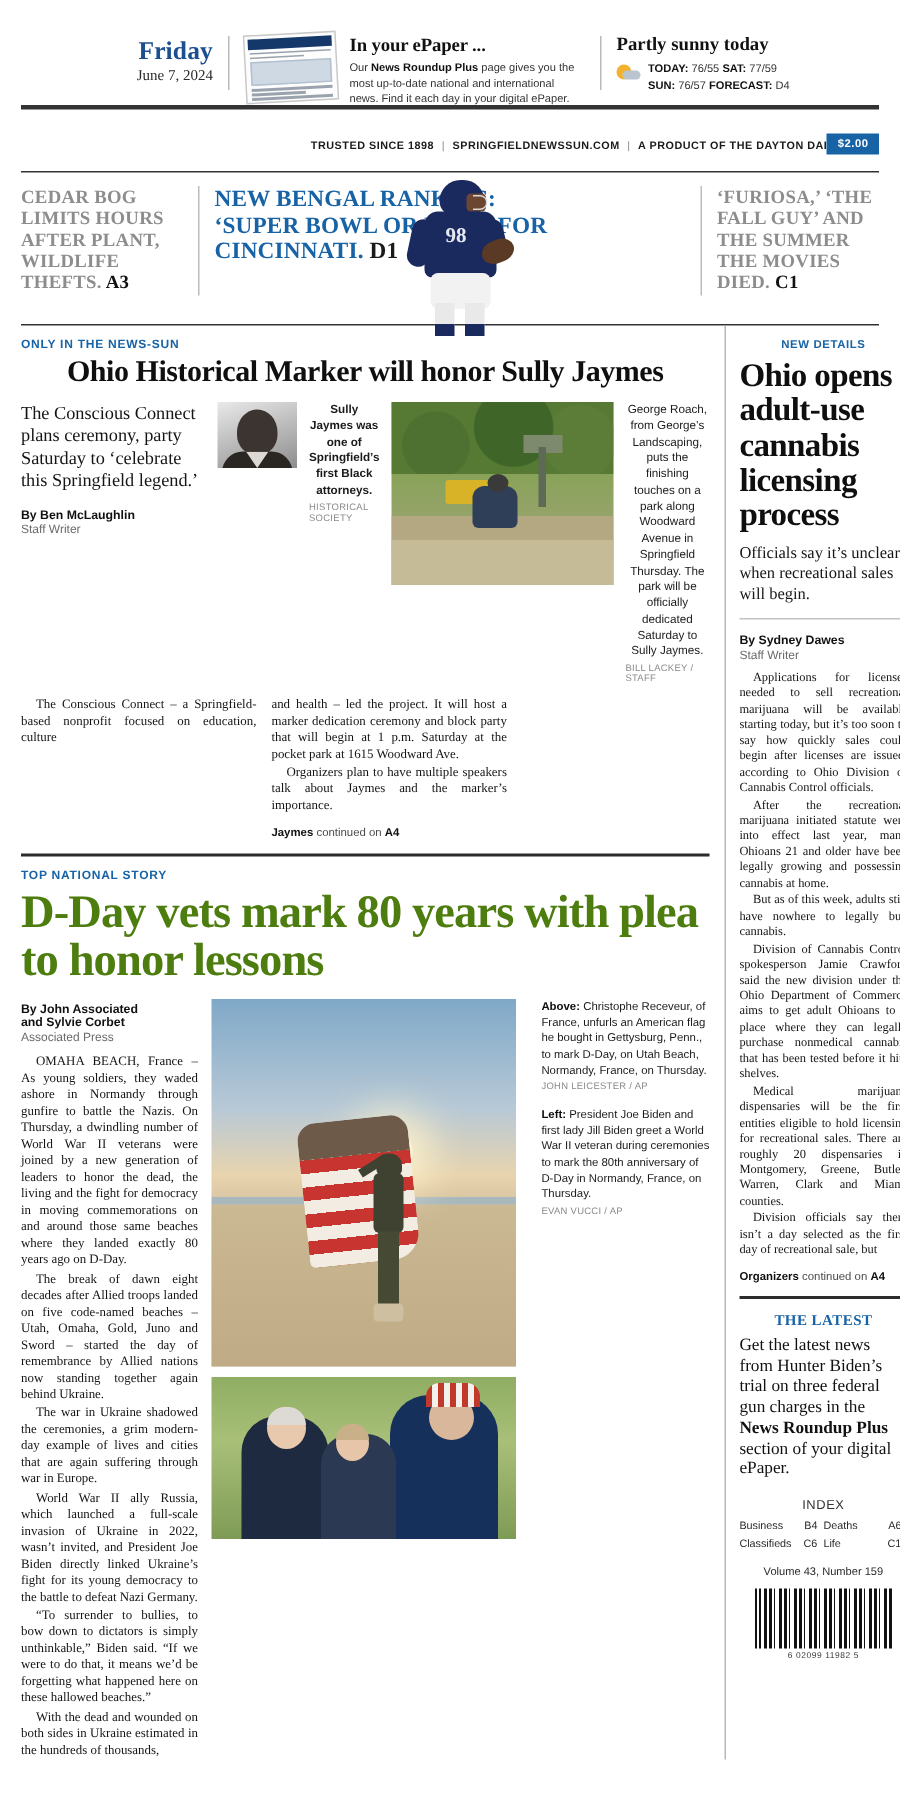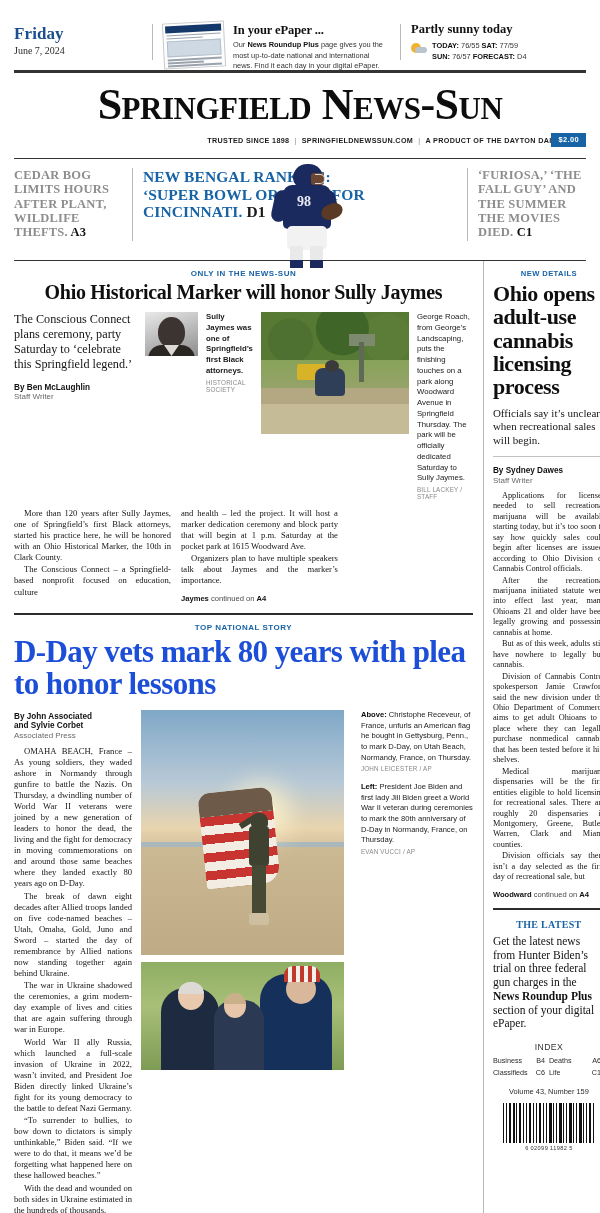--- a/index.html
+++ b/index.html
@@ -16,21 +16,21 @@
     overflow: hidden;
   }
 
   
   .topbar {
     display: flex;
     align-items: flex-start;
     padding: 22px 14px 0 14px;
     height: 66px;
   }
-  .tb-date { width: 128px; text-align: left; padding-top: 2px; }
+  .tb-date { width: 128px; text-align: right; padding-top: 2px; }
   .tb-day {
     font-family: "Liberation Serif", serif;
     font-weight: bold; font-size: 17px; color: #1c4f8f;
     letter-spacing: .1px;
   }
   .tb-fulldate {
     font-family: "Liberation Serif", serif;
     font-size: 10px; color: #2b2b2b; margin-top: 1px;
   }
   .vrule { width: 1px; background: #b9b9b9; align-self: stretch; margin: 2px 10px 6px 10px; }
@@ -166,21 +166,21 @@
     background: #e9e9e9; }
   .pl-sockL { position: absolute; left: 27px; top: 96px; width: 13px; height: 8px; background: #1b2a5e; }
   .pl-sockR { position: absolute; left: 47px; top: 96px; width: 13px; height: 8px; background: #1b2a5e; }
 
   
   .body-wrap { display: flex; margin: 0 14px; }
   .left-col { flex: 1; padding-right: 10px; }
   .right-rail { width: 122px; flex: 0 0 122px; border-left: 1px solid #b8b8b8; padding-left: 9px; }
 
   .kicker {
-    text-align: center;
+    text-align: left;
     font-size: 8px; font-weight: bold; letter-spacing: .5px;
     color: #1763a6; text-transform: uppercase;
     padding-top: 8px;
   }
   .hl-jaymes {
     font-family: "Liberation Serif", serif;
     font-weight: bold; font-size: 20px; line-height: 1.1;
     color: #0f0f0f; text-align: center; margin-top: 3px;
     letter-spacing: -.3px;
   }
@@ -200,21 +200,21 @@
   .portrait-box { width: 53px; height: 44px; background: linear-gradient(160deg,#e9e9e9,#8d8d8d); position: relative; overflow: hidden; }
   .pt-head { position: absolute; left: 13px; top: 5px; width: 27px; height: 30px;
     background: #3c3430; border-radius: 50% 50% 44% 44%; }
   .pt-shoulder { position: absolute; left: 3px; top: 33px; width: 47px; height: 14px;
     background: #2a2622; border-radius: 16px 16px 0 0; }
   .pt-collar { position: absolute; left: 19px; top: 33px; width: 15px; height: 11px;
     background: #ddd9d2; clip-path: polygon(0 0, 100% 0, 50% 100%); }
 
   .cap-col { flex: 1; }
   .cap {
-    font-size: 7.8px; line-height: 1.38; color: #1a1a1a; font-weight: bold;
+    font-size: 7.8px; line-height: 1.38; color: #1a1a1a; font-weight: bold; text-align: center;
   }
   .credit { font-size: 6.3px; color: #8a8a8a; letter-spacing: .2px; margin-top: 2px; }
 
   
   .jaymes-photo {
     width: 148px; height: 122px; flex: 0 0 148px;
     position: relative; overflow: hidden;
     background: linear-gradient(180deg,#6d8b4a 0%, #88a359 40%, #9aa36f 70%, #b4ae8c 100%);
   }
   .jp-tree { position: absolute; width: 100%; height: 48px; top: 0;
@@ -245,21 +245,21 @@
     font-size: 7.6px; color: #4a4a4a; margin-top: 7px;
   }
   .jump b { color: #111; }
 
   .rule-sec { height: 2px; background: #2c2c2c; margin: 10px 0 0 0; }
 
   
   .hl-dday {
     font-family: "Liberation Serif", serif;
     font-weight: bold; font-size: 31px; line-height: 1.04;
-    color: #1d4ed8; letter-spacing: -.6px; margin-top: 4px;
+    color: #4d7c0f; letter-spacing: -.6px; margin-top: 4px;
   }
   .dday-row { display: flex; gap: 9px; margin-top: 10px; }
   .dday-text { width: 118px; flex: 0 0 118px; }
   .dday-media { flex: 1; }
 
   .photo-beach {
     width: 100%; height: 245px; position: relative; overflow: hidden;
     background: linear-gradient(180deg,#7fa8c8 0%, #b8c9d6 30%, #e8d4ae 48%, #cdb998 60%, #c0ab8b 100%);
   }
   .pb-sun { position: absolute; left: 52%; top: 36%; width: 28px; height: 28px;
@@ -377,21 +377,20 @@
         <div class="wx-lines">
           <div><b>TODAY:</b> <span>76/55</span> <b>SAT:</b> <span>77/59</span></div>
           <div><b>SUN:</b> <span>76/57</span> <b>FORECAST:</b> <span>D4</span></div>
         </div>
       </div>
     </div>
   </div>
   <div class="rule-heavy"></div>
 
   <div class="masthead">
-    <div class="mast-title">Springfield News-Sun</div>
     <div class="mast-sub">
       <span>TRUSTED SINCE 1898</span><span class="sep">|</span><span>SPRINGFIELDNEWSSUN.COM</span><span class="sep">|</span><span>A PRODUCT OF THE DAYTON DAILY NEWS</span>
       <span class="price-badge">$2.00</span>
     </div>
   </div>
   <div class="rule-thin"></div>
 
   <div class="skybox">
     <div class="sb-col sb-left">
       <span>CEDAR BOG LIMITS HOURS AFTER PLANT, WILDLIFE THEFTS.</span> <span class="pg">A3</span>
@@ -458,21 +457,20 @@
             <div class="jp-worker-h"></div>
           </div>
           <div class="jaymes-rightcap">
             <div class="cap" style="font-weight:normal">George Roach, from George’s Landscaping, puts the finishing touches on a park along Woodward Avenue in Springfield Thursday. The park will be officially dedicated Saturday to Sully Jaymes.</div>
             <div class="credit">BILL LACKEY / STAFF</div>
           </div>
         </div>
 
         <div class="two-cols">
           <div class="col bodytext">
-            <p>More than 120 years after Sully Jaymes, one of Springfield’s first Black attorneys, started his practice here, he will be honored with an Ohio Historical Marker, the 10th in Clark County.</p>
             <p>The Conscious Connect – a Springfield-based nonprofit focused on education, culture</p>
           </div>
           <div class="col">
             <div class="bodytext">
               <p class="noind">and health – led the project. It will host a marker dedication ceremony and block party that will begin at 1 p.m. Saturday at the pocket park at 1615 Woodward Ave.</p>
               <p>Organizers plan to have multiple speakers talk about Jaymes and the marker’s importance.</p>
             </div>
             <div class="jump"><b>Jaymes</b><span> continued on </span><b>A4</b></div>
           </div>
           <div class="col" style="max-width:125px"></div>
@@ -558,21 +556,21 @@
           <div class="bt">Staff Writer</div>
         </div>
         <div class="rr-body" style="margin-top:6px">
           <p>Applications for licenses needed to sell recreational marijuana will be available starting today, but it’s too soon to say how quickly sales could begin after licenses are issued, according to Ohio Division of Cannabis Control officials.</p>
           <p>After the recreational marijuana initiated statute went into effect last year, many Ohioans 21 and older have been legally growing and possessing cannabis at home.</p>
           <p>But as of this week, adults still have nowhere to legally buy cannabis.</p>
           <p>Division of Cannabis Control spokesperson Jamie Crawford said the new division under the Ohio Department of Commerce aims to get adult Ohioans to a place where they can legally purchase nonmedical cannabis that has been tested before it hits shelves.</p>
           <p>Medical marijuana dispensaries will be the first entities eligible to hold licensing for recreational sales. There are roughly 20 dispensaries in Montgomery, Greene, Butler, Warren, Clark and Miami counties.</p>
           <p>Division officials say there isn’t a day selected as the first day of recreational sale, but</p>
         </div>
-        <div class="jump"><b>Woodward</b><span> continued on </span><b>A4</b></div>
+        <div class="jump"><b>Organizers</b><span> continued on </span><b>A4</b></div>
       </div>
 
       <div class="rule-rr"></div>
 
       <div>
         <div class="latest-k">THE LATEST</div>
         <div class="latest-b"><span>Get the latest news from Hunter Biden’s trial on three federal gun charges in the </span><b>News Roundup Plus</b><span> section of your digital ePaper.</span></div>
       </div>
 
       <div class="idx-h">INDEX</div>

